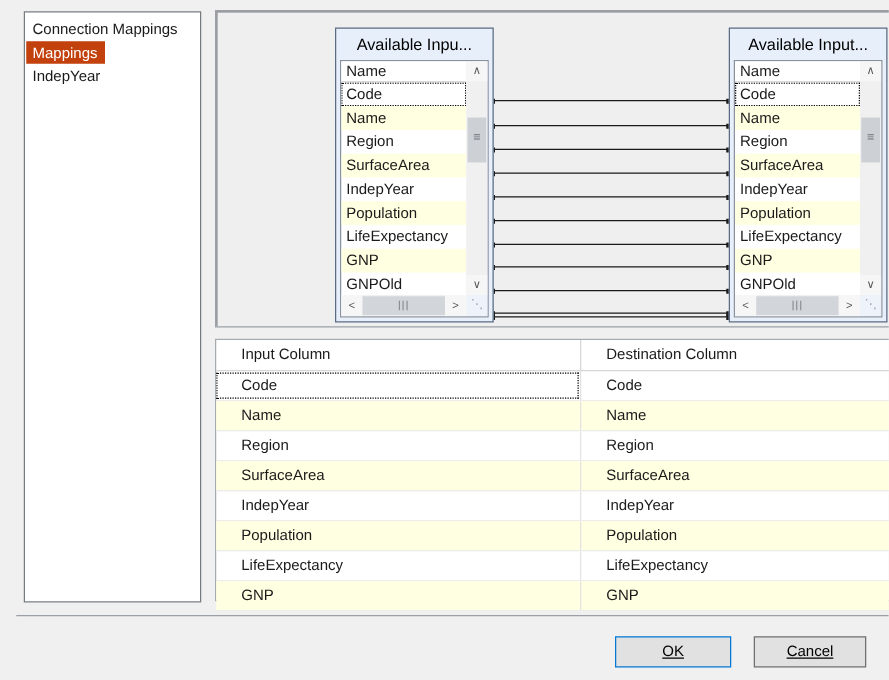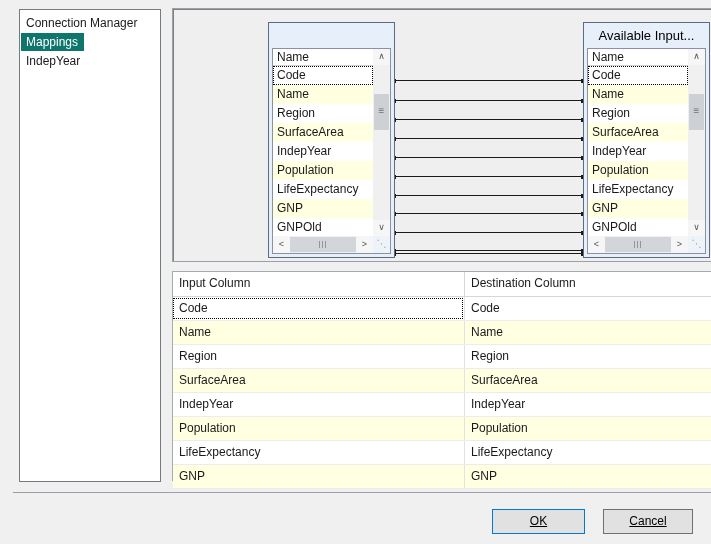--- a/index.html
+++ b/index.html
@@ -13,21 +13,21 @@
   
   .sidenav{
     position:absolute;left:19px;top:9px;width:142px;height:473px;
     background:#ffffff;border:1px solid #767b80;box-sizing:border-box;
     padding-top:3px;
   }
   .side-item{
     margin:1px 0 1px 1px;padding:2px 6px 2px 5px;width:fit-content;
     line-height:14px;cursor:default;white-space:nowrap;
   }
-  .side-item.selected{background:#0f766e;color:#ffffff;text-align:center;}
+  .side-item.selected{background:#c2410c;color:#ffffff;text-align:center;}
   
   .diagram-panel{
     position:absolute;left:172px;top:8px;width:560px;height:254px;
     background:#efefef;border:1px solid #9aa0a6;box-sizing:border-box;
     box-shadow:inset 1px 1px 0 #7c8186;
   }
   
   .dtable{
     position:absolute;top:22px;width:127px;height:236px;box-sizing:border-box;
     background:#e7effa;border:1px solid #5b6b82;
@@ -69,59 +69,60 @@
   .conn::before,.conn::after{content:"";position:absolute;width:4px;height:4px;background:#1a1a1a;top:-1.5px;}
   .conn::before{left:-1px;}
   .conn::after{right:-1px;}
   
   .grid{
     position:absolute;left:172px;top:271px;width:560px;height:210px;box-sizing:border-box;
     background:#ffffff;border:1px solid #a5aaaf;
   }
   .grow{display:flex;height:23px;line-height:22px;border-bottom:1px solid #ececec;}
   .grow.head{height:24px;line-height:23px;border-bottom:1px solid #d6d6d6;}
-  .gcell{box-sizing:border-box;padding-left:6px;overflow:hidden;white-space:nowrap;position:relative;}
+  .gcell{box-sizing:border-box;padding-left:20px;overflow:hidden;white-space:nowrap;position:relative;}
   .gcell.c1{width:292px;border-right:1px solid #e2e2e2;}
   .grow.head .gcell.c1{border-right:1px solid #d6d6d6;}
   .gcell.c2{flex:1;}
   .grow:nth-child(odd):not(.head){background:#ffffe1;}
   .gcell.cell-focus::after{content:"";position:absolute;inset:1px 1px 1px 0px;border:1px dotted #000;pointer-events:none;}
   
   .footer-divider{position:absolute;left:13px;right:0;top:492px;height:1px;background:#9aa0a5;}
   .btn{
     position:absolute;top:509px;height:25px;background:#e1e1e1;box-sizing:border-box;
     text-align:center;line-height:23px;font-size:12px;color:#000;cursor:default;text-decoration:underline;
   }
   .btn.ok{left:492px;width:93px;border:1px solid #0078d7;}
   .btn.cancel{left:603px;width:90px;border:1px solid #707070;}
 </style>
 </head>
 <body>
 
 <div class="sidenav">
-  <div class="side-item">Connection Manager</div>
+  <div class="side-item">Connection Mappings</div>
   <div class="side-item selected">Mappings</div>
   <div class="side-item">IndepYear</div>
 </div>
 
 <div class="diagram-panel"></div>
 
 <div class="conn" style="top:80px"></div>
 <div class="conn" style="top:100px"></div>
 <div class="conn" style="top:119px"></div>
 <div class="conn" style="top:138px"></div>
 <div class="conn" style="top:157px"></div>
 <div class="conn" style="top:176px"></div>
 <div class="conn" style="top:195px"></div>
 <div class="conn" style="top:213px"></div>
 <div class="conn" style="top:232px"></div>
 <div class="conn" style="top:250px"></div>
 <div class="conn" style="top:253px"></div>
 
 <div class="dtable src">
+  <div class="title">Available Inpu...</div>
   <div class="listbox">
     <div class="lheader">Name</div>
     <div class="lrows">
       <div class="lrow focused">Code</div>
       <div class="lrow">Name</div>
       <div class="lrow">Region</div>
       <div class="lrow">SurfaceArea</div>
       <div class="lrow">IndepYear</div>
       <div class="lrow">Population</div>
       <div class="lrow">LifeExpectancy</div>

